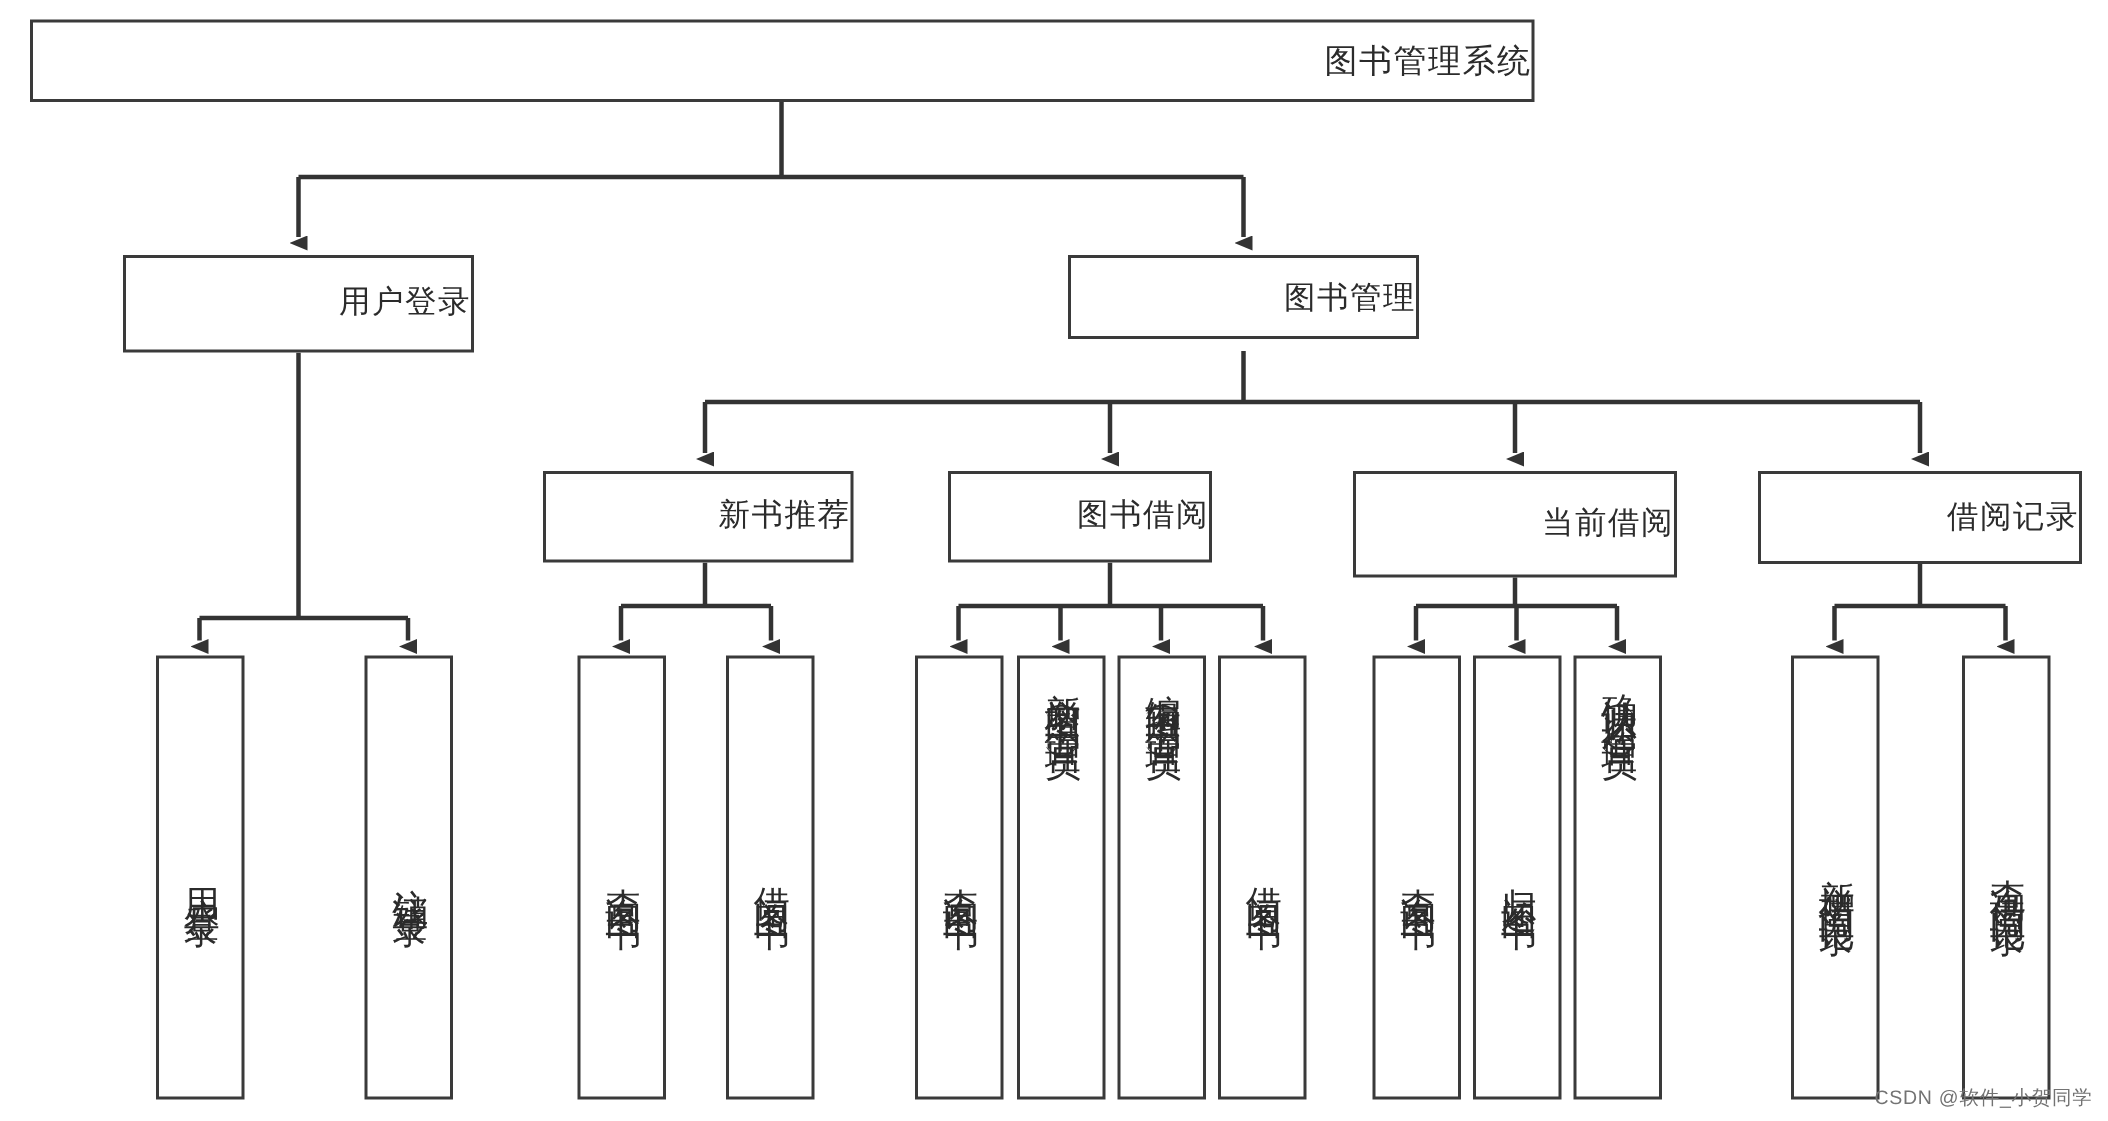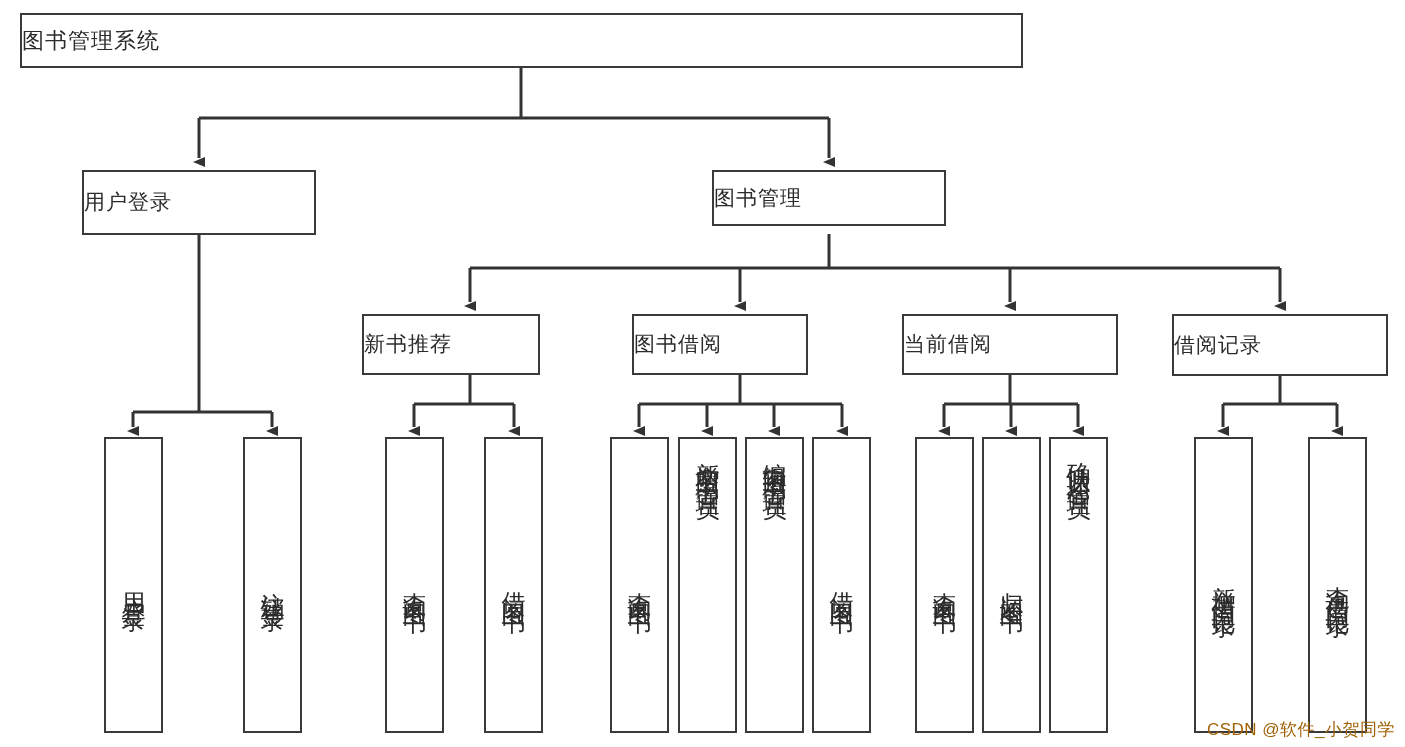--- a/index.html
+++ b/index.html
@@ -10,21 +10,21 @@
   }
   #canvas{position:relative;width:1405px;height:747px;background:#fff;}
   svg#wires{position:absolute;left:0;top:0;width:1405px;height:747px;}
   .node{
     position:absolute;
     box-sizing:border-box;
     background:#ffffff;
     border:2.5px solid #3a3a3a;
     display:flex;
     align-items:center;
-    justify-content:flex-start;
+    justify-content:flex-end;
     color:#2b2b2b;
   }
   .node .lbl{
     display:block;
     text-align:center;
     line-height:1.15;
     white-space:nowrap;
   }
   
   .node.h .lbl{font-size:21px;letter-spacing:1px;}
@@ -42,22 +42,22 @@
     letter-spacing:6px;
     line-height:1;
     white-space:nowrap;
   }
   .node.v.tall .lbl{font-size:24px;letter-spacing:5px;}
   .node.v.center{align-items:center;padding-top:0;}
   #watermark{
     position:absolute;
     right:10px;
     bottom:6px;
-    font-size:17px;
-    color:#a16207;
+    font-size:13px;
+    color:#737373;
     letter-spacing:0.5px;
     user-select:none;
     white-space:nowrap;
   }
 </style>
 </head>
 <body>
 
 <div id="canvas">
 
@@ -117,27 +117,27 @@
     <span class="lbl">图书管理系统</span>
   </div>
 
   <div class="node h" style="left:82px;top:170px;width:234px;height:65px;">
     <span class="lbl">用户登录</span>
   </div>
   <div class="node h" style="left:712px;top:170px;width:234px;height:56px;font-family:Liberation Serif, serif;">
     <span class="lbl">图书管理</span>
   </div>
 
-  <div class="node h" style="left:362px;top:314px;width:178px;height:61px;">
+  <div class="node h" style="left:362px;top:314px;width:207px;height:61px;">
     <span class="lbl">新书推荐</span>
   </div>
   <div class="node h" style="left:632px;top:314px;width:176px;height:61px;">
     <span class="lbl">图书借阅</span>
   </div>
-  <div class="node h" style="left:902px;top:314px;width:216px;height:61px;">
+  <div class="node h" style="left:902px;top:314px;width:216px;height:71px;">
     <span class="lbl">当前借阅</span>
   </div>
   <div class="node h" style="left:1172px;top:314px;width:216px;height:62px;">
     <span class="lbl">借阅记录</span>
   </div>
 
   <div class="node v center" style="left:104px;top:437px;width:59px;height:296px;">
     <span class="lbl">用户登录</span>
   </div>
   <div class="node v center" style="left:243px;top:437px;width:59px;height:296px;">

